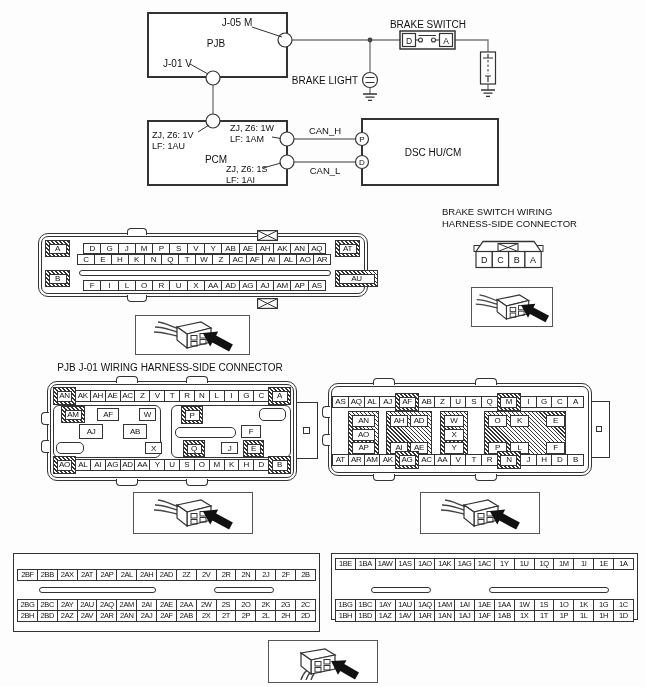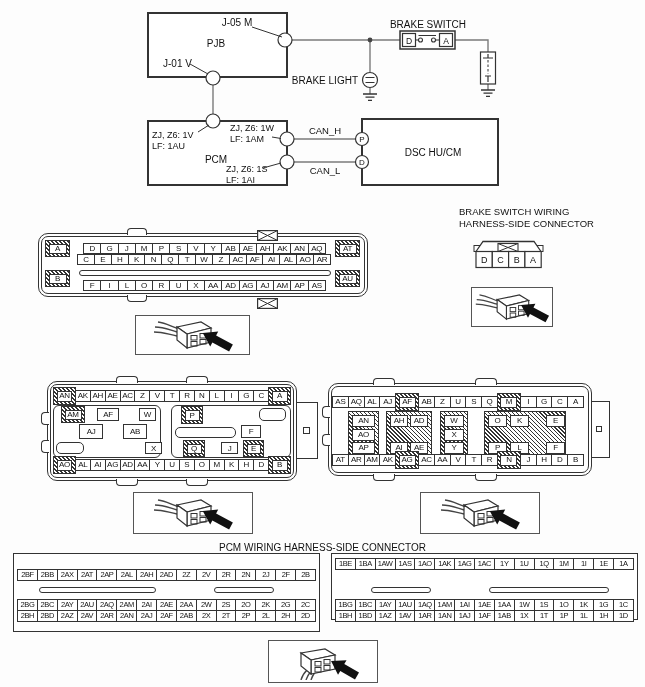--- a/index.html
+++ b/index.html
@@ -1,20 +1,20 @@
 <!DOCTYPE html>
 <html><head>
 <meta charset="utf-8">
 <style>
   html,body{margin:0;padding:0;background:#fff;}
   #page{position:relative;width:645px;height:687px;background:#fdfdfd;
         font-family:"Liberation Sans",sans-serif;color:#111;overflow:hidden;}
   .abs{position:absolute;box-sizing:border-box;}
   .title{position:absolute;font-size:10px;color:#111;text-align:center;white-space:nowrap;}
-  .title-left{position:absolute;font-size:9.5px;color:#111;text-align:left;white-space:nowrap;margin-left:17px;}
+  .title-left{position:absolute;font-size:9.5px;color:#111;text-align:left;white-space:nowrap;}
   svg text{font-family:"Liberation Sans",sans-serif;fill:#111;}
   
   .shell{position:absolute;box-sizing:border-box;border:1.5px solid #333;border-radius:10px;background:#fff;padding:2px;}
   .shell-in{width:100%;height:100%;box-sizing:border-box;border:1.3px solid #333;border-radius:7px;background:#fff;}
   .panel{position:absolute;box-sizing:border-box;border:1.2px solid #333;border-radius:6px;background:#fff;}
   .ext{position:absolute;box-sizing:border-box;border:1.5px solid #333;background:#fff;z-index:0;}
   .sq{position:absolute;box-sizing:border-box;border:1px solid #333;background:#fff;}
   .notch{position:absolute;box-sizing:border-box;background:#fff;z-index:3;}
   .notch.t{border:1.5px solid #333;border-bottom:none;border-radius:4px 4px 0 0;}
   .notch.b{border:1.5px solid #333;border-top:none;border-radius:0 0 4px 4px;}
@@ -165,21 +165,21 @@
   </div>
   <div class="hcell" style="left:45px;top:240px;width:25px;height:17px">
       <span class="hin">A</span>
     </div>
   <div class="hcell" style="left:45px;top:270px;width:25px;height:17px">
       <span class="hin">B</span>
     </div>
   <div class="hcell" style="left:335px;top:240px;width:25px;height:17px">
       <span class="hin">AT</span>
     </div>
-  <div class="hcell" style="left:335px;top:270px;width:25px;height:17px">
+  <div class="hcell" style="left:335px;top:270px;width:43px;height:17px">
       <span class="hin">AU</span>
     </div>
   <div class="prow" style="left:83px;top:243px;width:243px;height:11px">
       <span class="cell">D</span>
       <span class="cell">G</span>
       <span class="cell">J</span>
       <span class="cell">M</span>
       <span class="cell">P</span>
       <span class="cell">S</span>
       <span class="cell">V</span>
@@ -272,20 +272,21 @@
       <rect x="40" y="18.5" width="6" height="4.5" fill="none" stroke="#333"></rect>
       <rect x="49" y="16.5" width="6" height="4.5" fill="none" stroke="#333"></rect>
       <rect x="40" y="24.5" width="6" height="4.5" fill="none" stroke="#333"></rect>
       <rect x="49" y="22.5" width="6" height="4.5" fill="none" stroke="#333"></rect>
       <g transform="translate(80,31) rotate(-152)">
           <polygon points="0,-4 19,-4 19,-8.5 32,0 19,8.5 19,4 0,4" fill="#111"></polygon>
         </g>
     </svg>
   </div>
 
+  <div class="title" style="left:25px;top:362px;width:290px">PJB J-01 WIRING HARNESS-SIDE CONNECTOR</div>
   <div class="ext" style="left:295px;top:402px;width:23px;height:57px"></div>
   <div class="sq" style="left:303px;top:427px;width:7px;height:7px"></div>
   <div class="shell" style="left:47px;top:381px;width:250px;height:100px;z-index:1">
       <div class="shell-in"></div>
     </div>
   <div class="notch t" style="left:116px;top:376px;width:22px;height:7px;z-index:3"></div>
   <div class="notch t" style="left:186px;top:376px;width:22px;height:7px;z-index:3"></div>
   <div class="notch b" style="left:116px;top:479px;width:22px;height:7px;z-index:3"></div>
   <div class="notch b" style="left:186px;top:479px;width:22px;height:7px;z-index:3"></div>
   <div class="notch l" style="left:41px;top:412px;width:8px;height:13px;z-index:3"></div>
@@ -458,21 +459,20 @@
       <rect x="40" y="18.5" width="6" height="4.5" fill="none" stroke="#333"></rect>
       <rect x="49" y="16.5" width="6" height="4.5" fill="none" stroke="#333"></rect>
       <rect x="40" y="24.5" width="6" height="4.5" fill="none" stroke="#333"></rect>
       <rect x="49" y="22.5" width="6" height="4.5" fill="none" stroke="#333"></rect>
       <g transform="translate(80,31) rotate(-152)">
           <polygon points="0,-4 19,-4 19,-8.5 32,0 19,8.5 19,4 0,4" fill="#111"></polygon>
         </g>
     </svg>
   </div>
 
-  <div class="title" style="left:0;top:542px;width:645px">PCM WIRING HARNESS-SIDE CONNECTOR</div>
   <div class="tbox" style="left:13px;top:553px;width:307px;height:79px">
     <div class="prow" style="top:15px">
         <span class="cell">2BF</span>
         <span class="cell">2BB</span>
         <span class="cell">2AX</span>
         <span class="cell">2AT</span>
         <span class="cell">2AP</span>
         <span class="cell">2AL</span>
         <span class="cell">2AH</span>
         <span class="cell">2AD</span>

